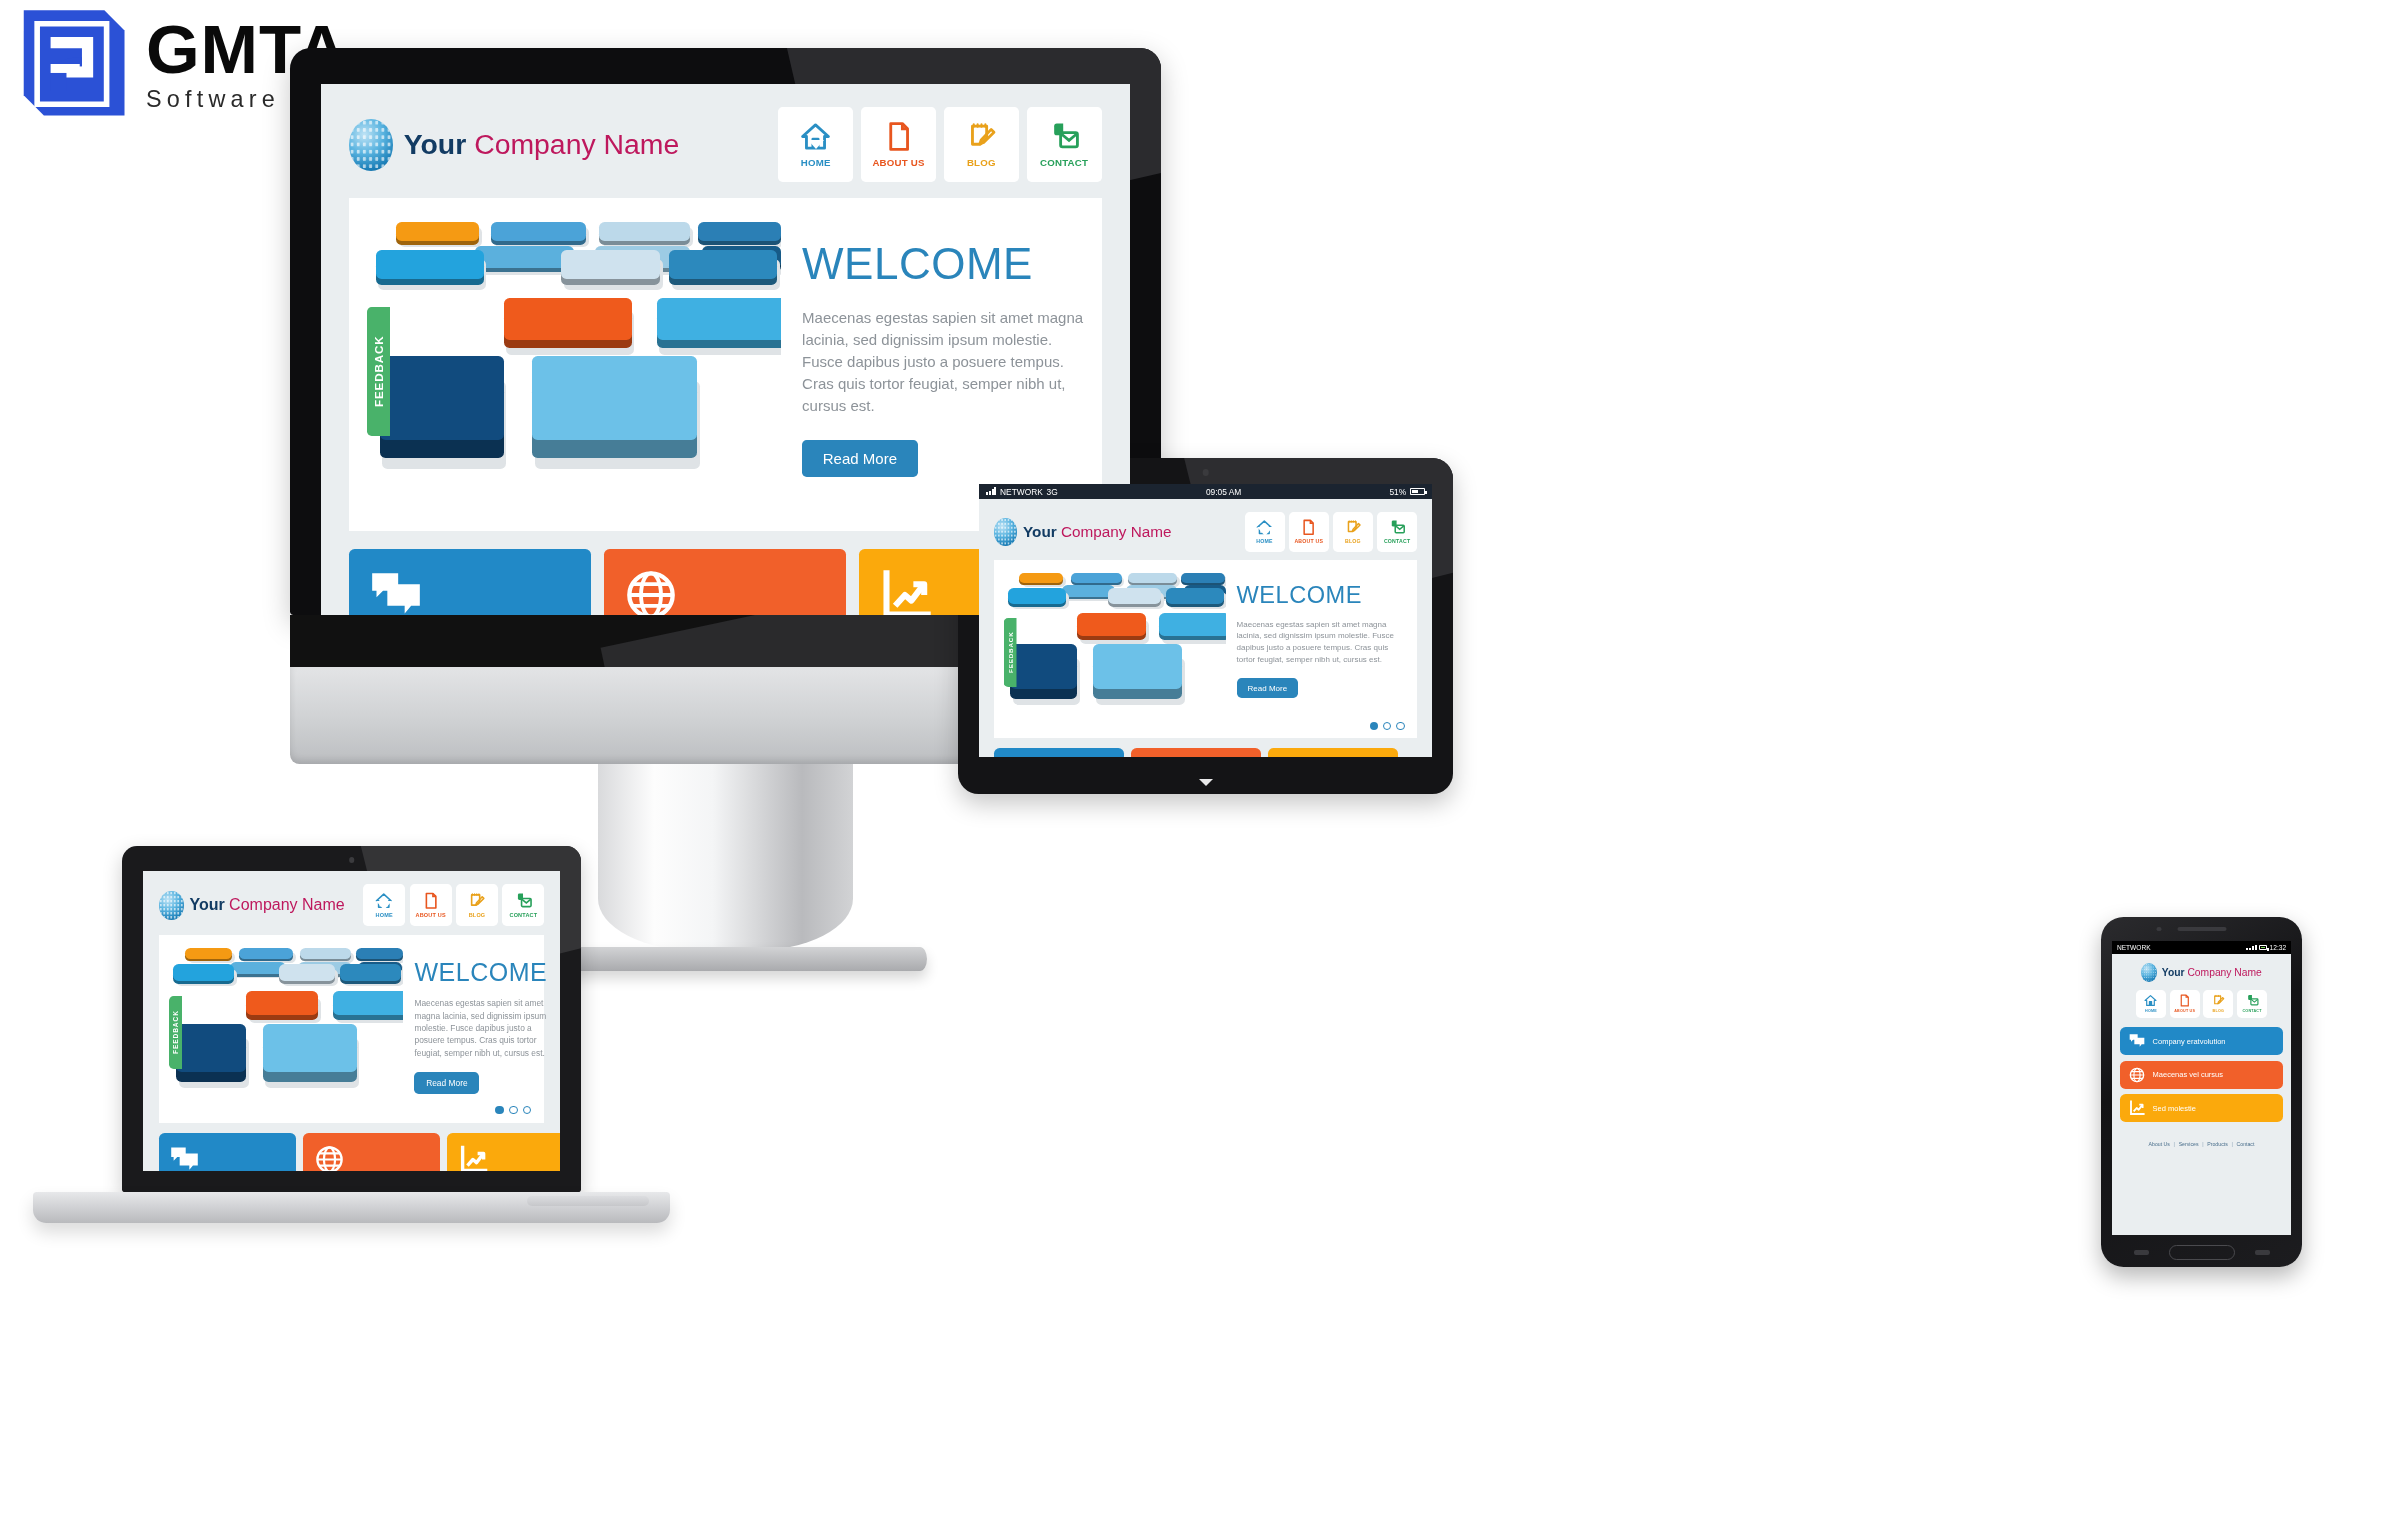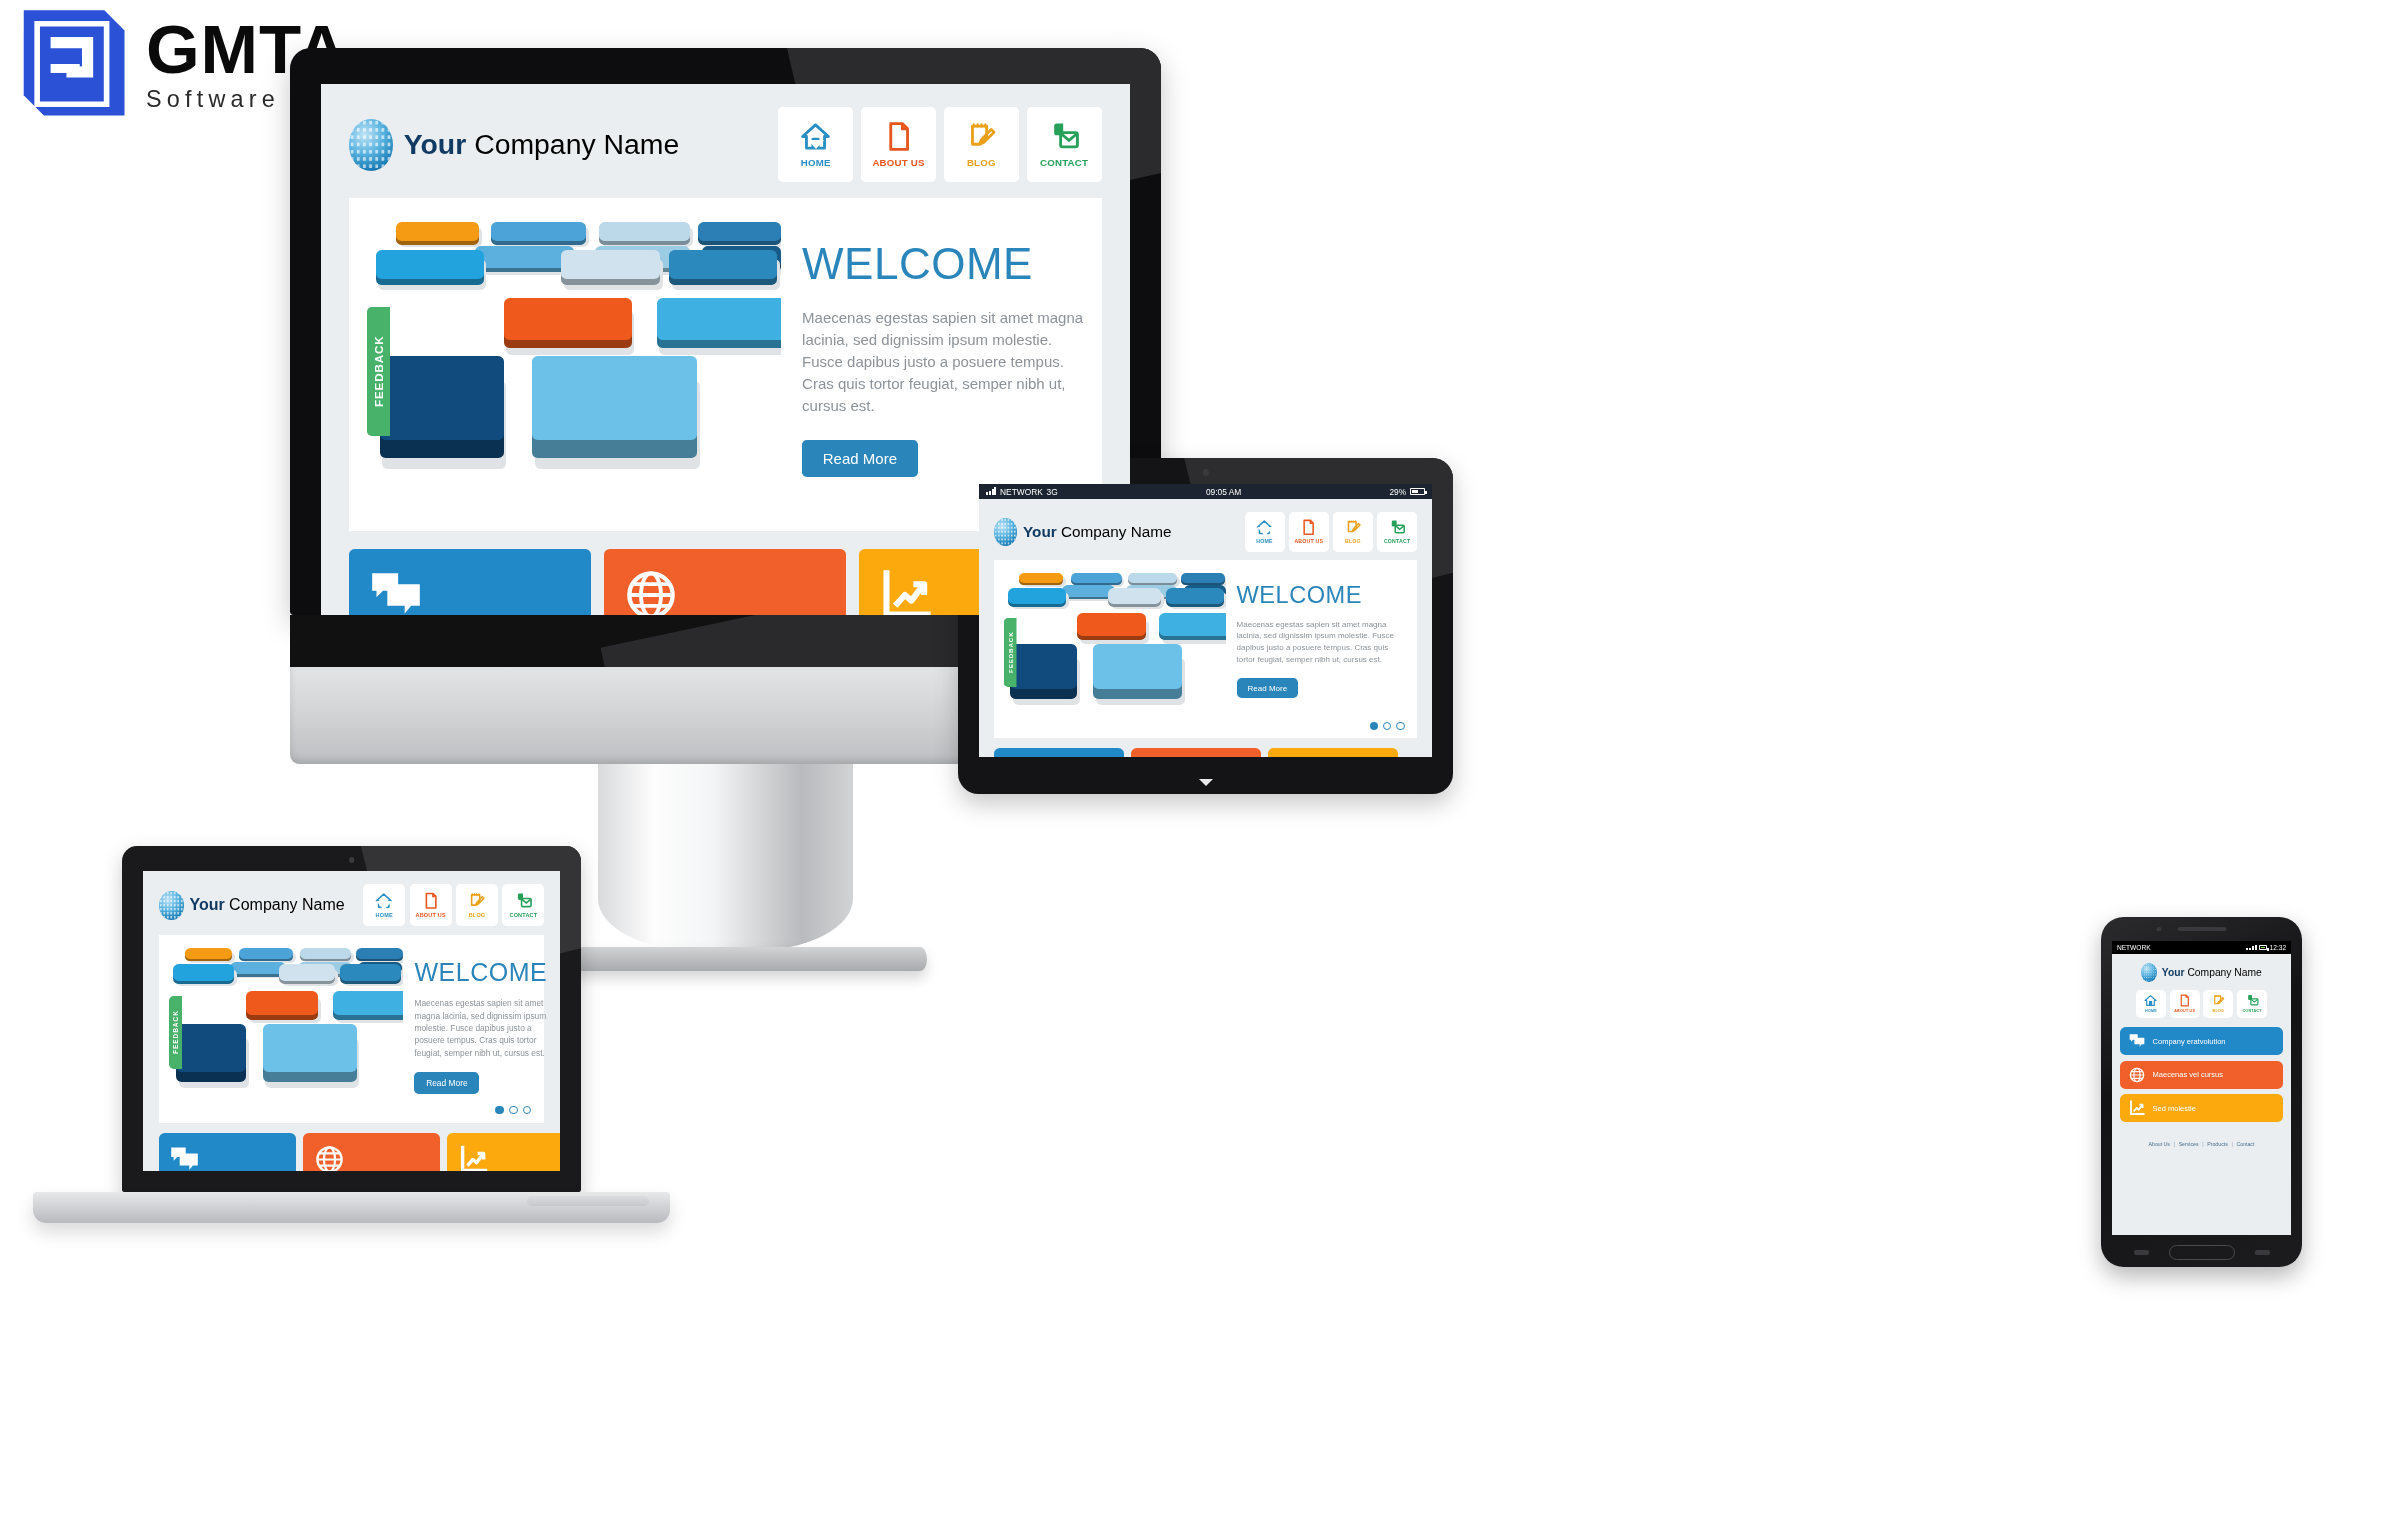--- a/index.html
+++ b/index.html
@@ -30,21 +30,21 @@
   .globe { border-radius: 50%; position: relative; flex: none;
            background: radial-gradient(circle at 35% 30%, #bfe3f5 0%, #5ab4e0 40%, #1c7fb8 75%, #0d5d8f 100%); }
   .globe::after{
     content:""; position:absolute; inset:0; border-radius:50%;
     background-image: radial-gradient(rgba(255,255,255,.85) 38%, transparent 42%);
     background-size: 14% 14%;
     mix-blend-mode: screen; opacity:.75;
   }
   .coname { white-space: nowrap; font-family: "Liberation Sans", sans-serif; }
   .coname .b { font-weight: 700; color: #123b63; }
-  .coname .l { font-weight: 300; color: #000000; }
+  .coname .l { font-weight: 300; color: #be185d; }
 
   .nav { display: flex; }
   .navbtn { background: #fff; border-radius: 4.7px; display: flex; flex-direction: column;
             align-items: center; justify-content: center; position: relative; }
   .navbtn .lbl { font-weight: 700; letter-spacing: 0.2px; }
   .navbtn.active::after {
     content: ""; position: absolute; left: 50%; transform: translateX(-50%);
     width: 0; height: 0; border-left: 8.4px solid transparent; border-right: 8.4px solid transparent;
     border-top: 9.4px solid #fff;
   }
@@ -461,21 +461,21 @@
                 <i style="height:2.8px"></i>
                 <i style="height:4.7px"></i>
                 <i style="height:6.6px"></i>
                 <i style="height:8.4px"></i>
               </span>
               <span>NETWORK</span>
               <span>3G</span>
             </span>
             <span>09:05 AM</span>
             <span class="grp">
-              <span>29%</span>
+              <span>51%</span>
               <span class="batt">
                 <i></i>
               </span>
             </span>
           </div>
           <div style="height:258px;overflow:hidden;">
             <div class="site" style="padding:12.5px 15.3px 0 15.3px;">
               <div class="site-head" style="margin-bottom:8.3px;">
                 <div class="logo-row">
                   <div class="globe" style="width:23.6px;height:28px;border-radius:50%;"></div>

